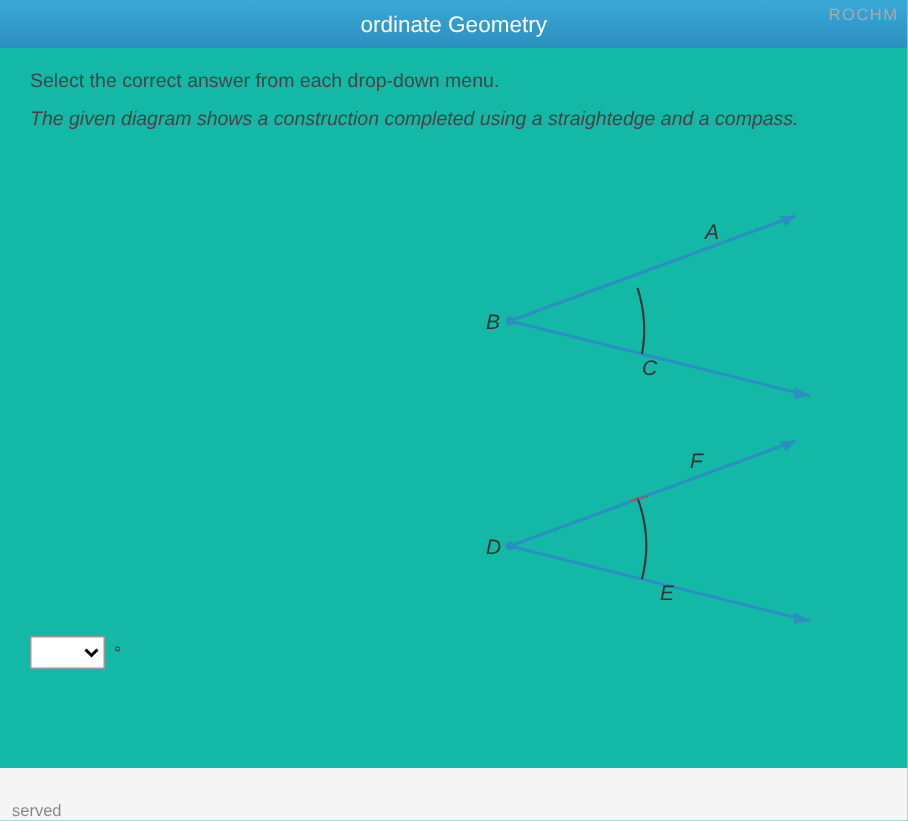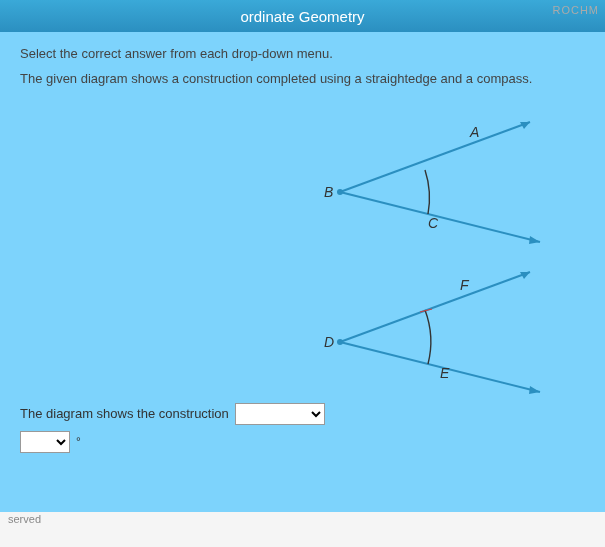--- a/index.html
+++ b/index.html
@@ -23,33 +23,34 @@
       padding: 8px 0;
       font-size: 15px;
       font-weight: 500;
       height: 32px;
       display: flex;
       align-items: center;
       justify-content: center;
     }
     .content {
       padding: 14px 20px 10px 20px;
-      background: #7dd3fc;
+      background: #14b8a6;
       min-height: 480px;
       position: relative;
     }
     .instruction {
       font-size: 13px;
       color: #444;
       margin-bottom: 10px;
     }
     .description {
       font-size: 13px;
       color: #444;
-      margin-bottom: 6px;
+      margin-bottom: 28px;
+      font-style: italic;
     }
     .diagram-area {
       position: relative;
       width: 100%;
       height: 310px;
     }
     .question-area {
       font-size: 13px;
       color: #333;
       line-height: 1.9;
@@ -71,21 +72,21 @@
     }
     select.dropdown.small {
       min-width: 50px;
     }
     .degree {
       font-size: 12px;
       color: #333;
     }
     .footer {
       position: absolute;
-      bottom: 22px;
+      bottom: 0;
       left: 8px;
       font-size: 11px;
       color: #888;
     }
     .top-right {
       position: absolute;
       top: 4px;
       right: 6px;
       font-size: 11px;
       color: #aaa;
@@ -145,26 +146,20 @@
 
           <path class="arc" d="M 405 218 A 90 90 0 0 1 408 272"></path>
 
           <line stroke="#c44" stroke-width="1.2" x1="400" y1="220" x2="412" y2="217"></line>
         </g>
       </svg>
     </div>
 
     <div class="question-area">
       <div class="question-line">
-        <span>The diagram shows the construction</span>
-        <select class="dropdown">
-          <option></option>
-        </select>
-      </div>
-      <div class="question-line">
         <select class="dropdown small">
           <option></option>
         </select>
         <span class="degree">°</span>
       </div>
     </div>
 
   </div>
 
   <div class="footer">served</div>

